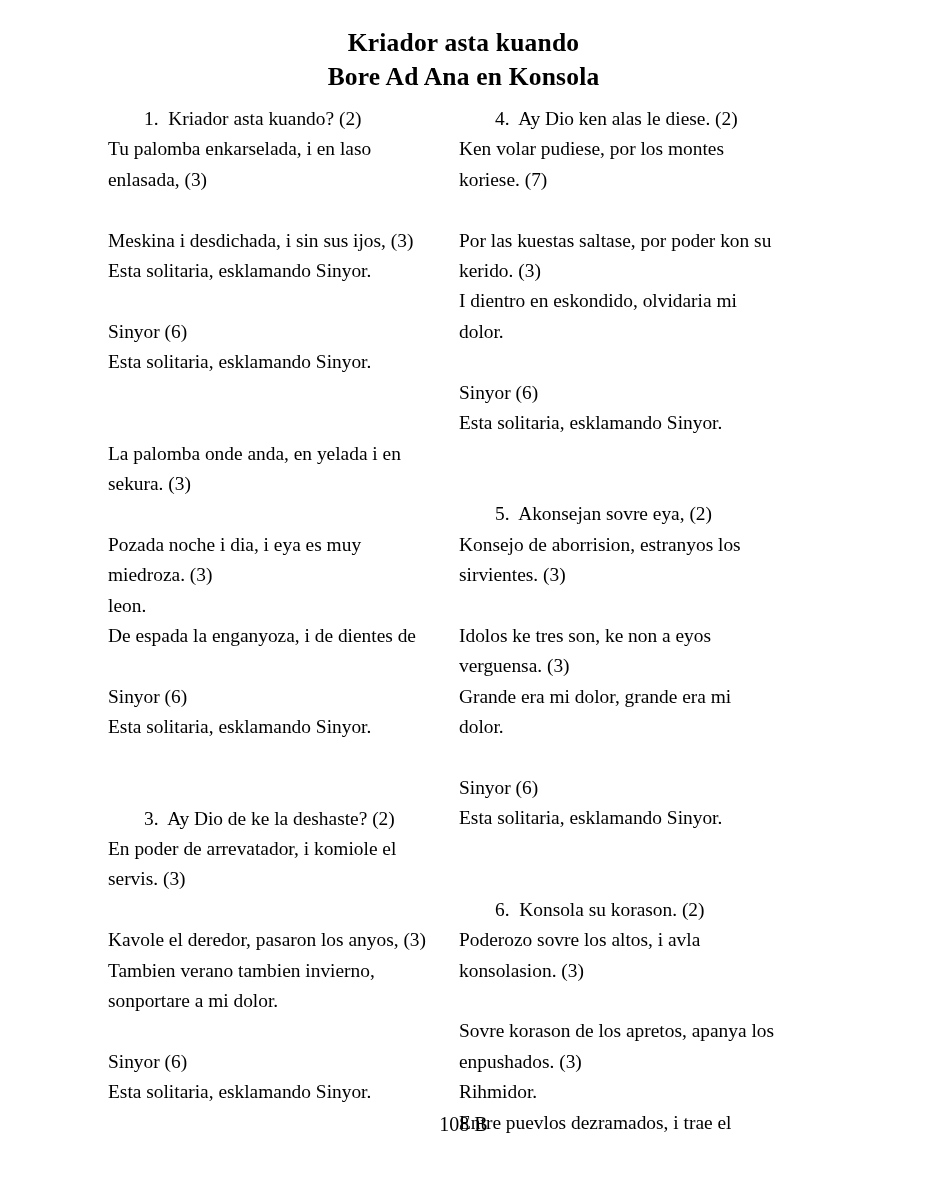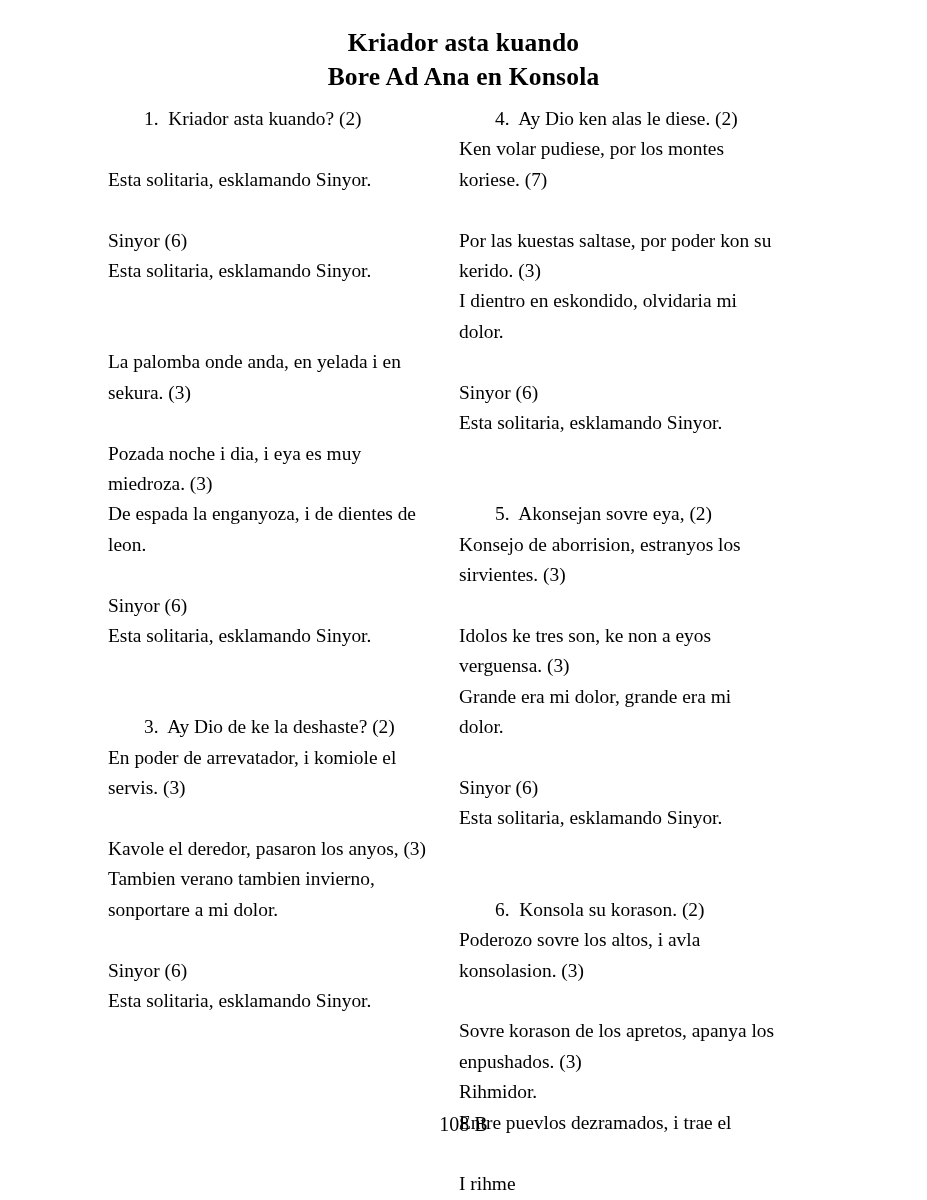--- a/index.html
+++ b/index.html
@@ -88,42 +88,47 @@
 
   <div class="title-block">
     <div class="title-line">Kriador asta kuando</div>
     <div class="title-line">Bore Ad Ana en Konsola</div>
   </div>
 
   <div class="columns">
     <div class="col col-left" id="left-column">
         <div class="verse">
           <div class="line heading">1.  Kriador asta kuando? (2)</div>
-          <div class="spacer"></div>
-          <div class="stanza">
+          <div class="stanza">
+            <div class="line">Tu palomba enkarselada, i en laso</div>
+            <div class="line">enlasada, (3)</div>
+          </div>
+          <div class="spacer"></div>
+          <div class="stanza">
+            <div class="line">Meskina i desdichada, i sin sus ijos, (3)</div>
             <div class="line">Esta solitaria, esklamando Sinyor.</div>
           </div>
           <div class="spacer"></div>
           <div class="stanza">
             <div class="line">Sinyor (6)</div>
             <div class="line">Esta solitaria, esklamando Sinyor.</div>
           </div>
         </div>
         <div class="spacer-verse"></div>
         <div class="verse">
           <div class="stanza">
             <div class="line">La palomba onde anda, en yelada i en</div>
             <div class="line">sekura. (3)</div>
           </div>
           <div class="spacer"></div>
           <div class="stanza">
             <div class="line">Pozada noche i dia, i eya es muy</div>
             <div class="line">miedroza. (3)</div>
+            <div class="line">leon.</div>
             <div class="line">De espada la enganyoza, i de dientes de</div>
-            <div class="line">leon.</div>
           </div>
           <div class="spacer"></div>
           <div class="stanza">
             <div class="line">Sinyor (6)</div>
             <div class="line">Esta solitaria, esklamando Sinyor.</div>
           </div>
         </div>
         <div class="spacer-verse"></div>
         <div class="verse">
           <div class="line heading">3.  Ay Dio de ke la deshaste? (2)</div>
@@ -192,22 +197,19 @@
             <div class="line">konsolasion. (3)</div>
           </div>
           <div class="spacer"></div>
           <div class="stanza">
             <div class="line">Sovre korason de los apretos, apanya los</div>
             <div class="line">enpushados. (3)</div>
             <div class="line">Rihmidor.</div>
             <div class="line">Entre puevlos dezramados, i trae el</div>
           </div>
           <div class="spacer"></div>
-          <div class="stanza">
-            <div class="line">I rihme</div>
-          </div>
         </div>
       </div>
   </div>
 
   <div class="footer">108 B</div>
 
 </div>
 
 </body></html>

